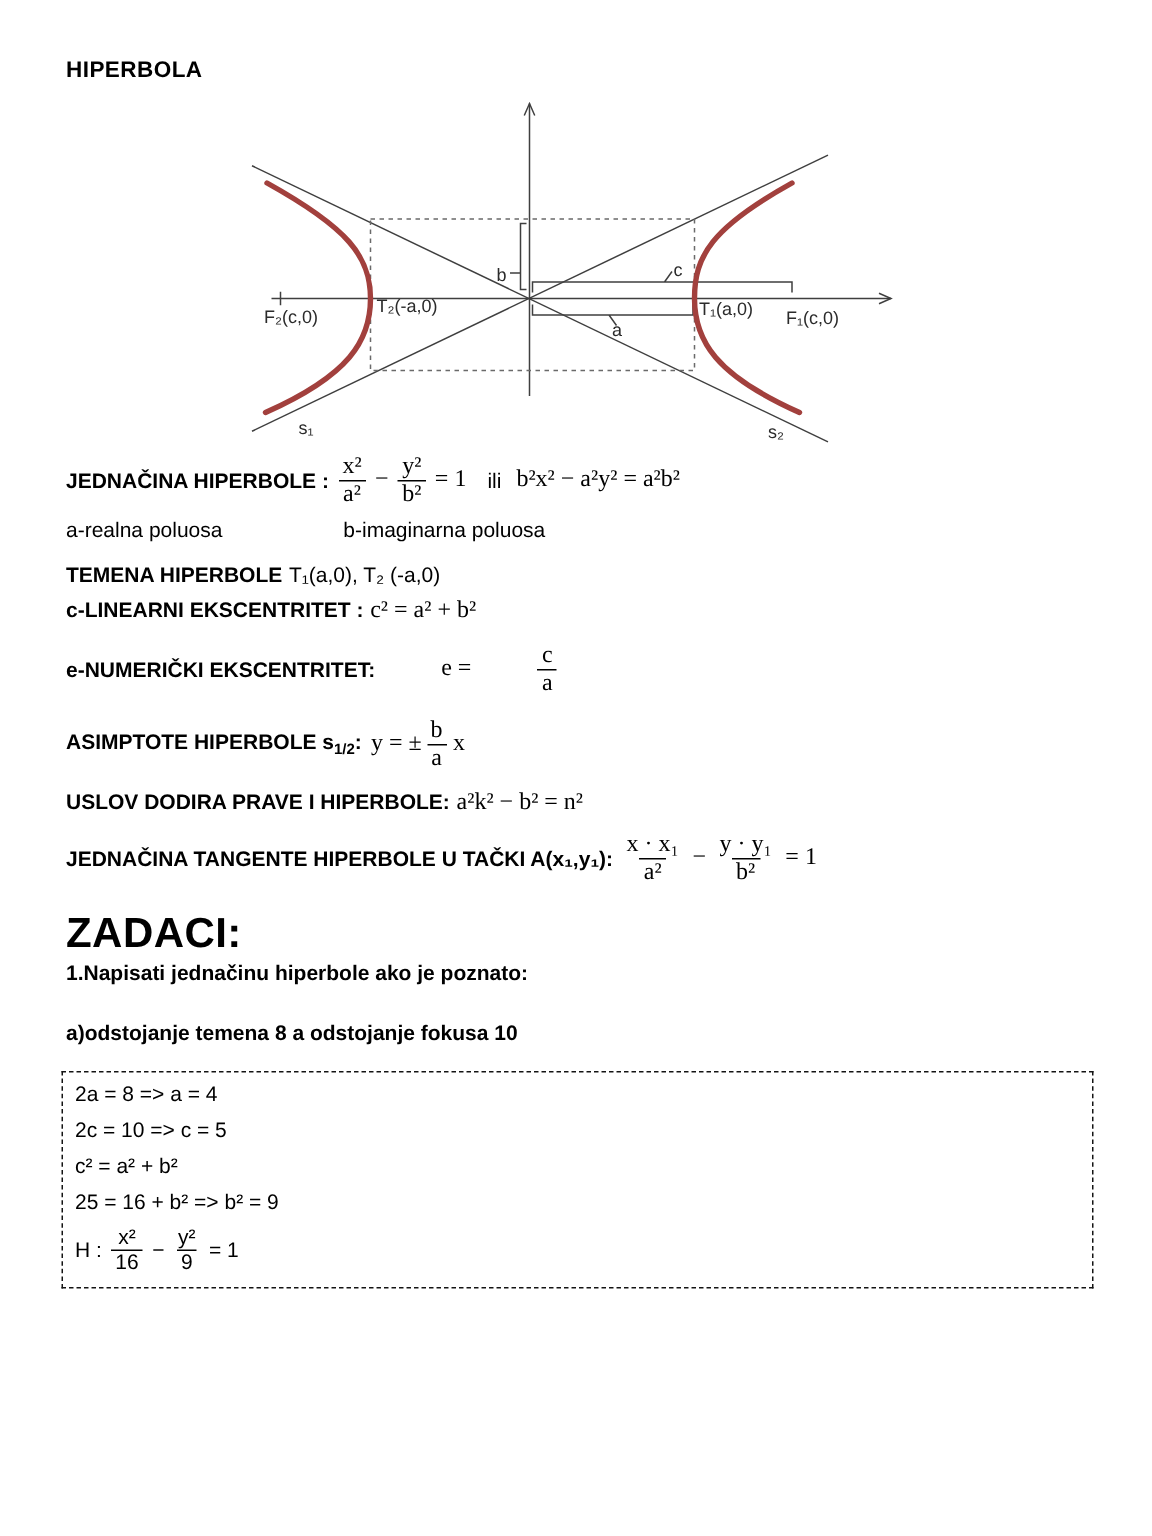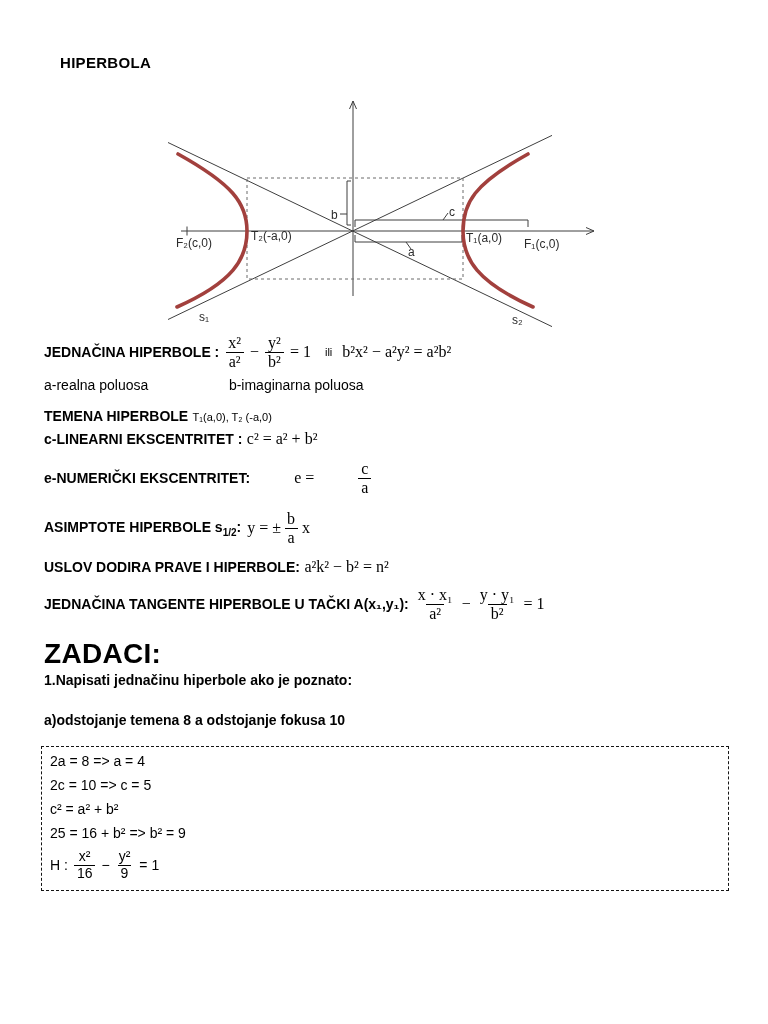--- a/index.html
+++ b/index.html
@@ -1,30 +1,30 @@
 <!DOCTYPE html>
 <html><head>
 <meta charset="utf-8">
 <style>
   html,body{margin:0;padding:0;background:#ffffff;}
   .page{position:relative;width:768px;height:1024px;background:#fff;box-sizing:border-box;
         padding:38px 28px 0 44px;font-family:"Liberation Sans",sans-serif;color:#000;overflow:hidden;}
-  h1{font-size:15px;line-height:17px;margin:16px;font-weight:bold;letter-spacing:.3px;}
+  h1{font-size:15px;line-height:17px;margin:0;font-weight:bold;letter-spacing:.3px;}
 
   
   .diagram{position:relative;height:242px;}
   .diagram svg{position:absolute;left:106px;top:4px;}
   .thin{stroke:#3f3f3f;stroke-width:1;fill:none;}
   .dash{stroke:#6a6a6a;stroke-width:1;fill:none;stroke-dasharray:3 3;}
   .curve{stroke-width:3.6;fill:none;stroke-linecap:round;}
   .dlab{font-family:"Liberation Sans",sans-serif;font-size:12px;fill:#2b2b2b;}
 
   
   .blbl{font-weight:bold;font-size:14px;white-space:pre;}
-  .plain{font-size:11px;}
+  .plain{font-size:14px;}
   .math{font-family:"Liberation Serif",serif;font-size:16px;white-space:pre;}
   .frac{display:inline-flex;flex-direction:column;align-items:center;
         font-family:"Liberation Serif",serif;font-size:16px;line-height:1.12;justify-content:center;}
   .frac .num,.frac .den{padding:0 3px;text-align:center;white-space:pre;}
   .frac .den{border-top:1px solid #000;}
   .frow{display:flex;align-items:center;gap:6px;}
   .line{margin-top:4px;}
   sub.msub{font-size:11px;}
   sub.bsub{font-size:10px;font-weight:bold;}
 

